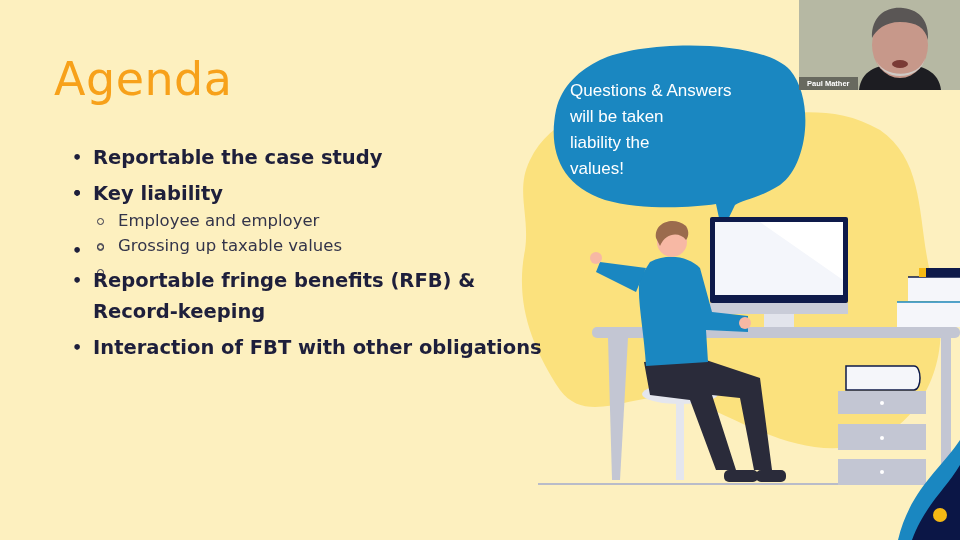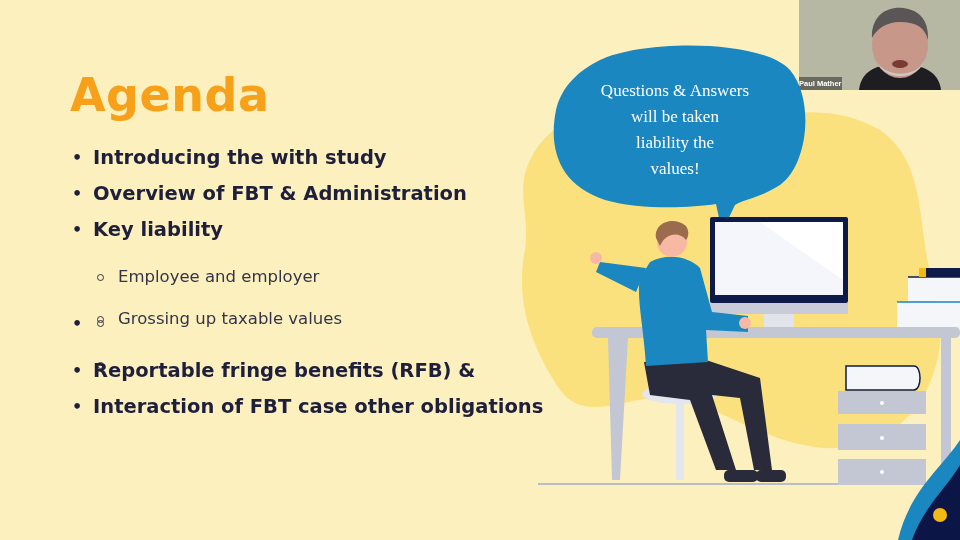--- a/index.html
+++ b/index.html
@@ -1,30 +1,30 @@
 <!DOCTYPE html>
 <html><head>
 <meta charset="utf-8">
 <style>
   html, body { margin:0; padding:0; }
   body { width:960px; height:540px; overflow:hidden; position:relative; background:#fdf0c0; font-family:"DejaVu Sans", sans-serif; }
   .slide { position:absolute; left:0; top:0; width:960px; height:540px; background:#fdf0bf; overflow:hidden; }
-  .title { position:absolute; left:54px; top:52px; font-family:"DejaVu Sans", sans-serif; font-weight:bold; font-size:46px; color:#f7a11a; letter-spacing:0.5px; margin:16px; }
+  .title { position:absolute; left:54px; top:52px; font-family:"DejaVu Sans", sans-serif; font-weight:normal; font-size:46px; color:#f7a11a; letter-spacing:0.5px; margin:0; }
   .agenda { position:absolute; left:72px; top:140px; margin:0; padding:0; list-style:none; color:#1e1f3b; }
   .agenda li { position:relative; }
   .main-item { font-weight:bold; font-size:19.5px; line-height:36px; padding-left:21px; }
   .main-item .bullet { position:absolute; left:0; top:0; font-size:16px; }
   .main-item.wrap { line-height:31px; padding-top:3px; padding-bottom:3px; }
   .sub-list { list-style:none; margin:-4px 0 3px 0; padding:0; }
-  .sub-item { font-weight:normal; font-size:16.5px; line-height:26px; padding-left:25px; color:#33344a; position:relative;margin-top:20px; }
+  .sub-item { font-weight:normal; font-size:16.5px; line-height:26px; padding-left:25px; color:#33344a; position:relative; }
   .sub-item .sbullet { position:absolute; left:4px; top:10px; width:5px; height:5px; border:1.3px solid #33344a; border-radius:50%; }
   .art { position:absolute; left:0; top:0; width:960px; height:540px; }
-  .bubble-text { position:absolute; left:570px; top:78px; width:210px; text-align:center; color:#ffffff; font-size:17px; line-height:26px; font-family:Liberation Serif, serif; }
+  .bubble-text { position:absolute; left:570px; top:78px; width:210px; color:#ffffff; font-size:17px; line-height:26px; font-family:Liberation Sans, sans-serif; }
   .webcam { position:absolute; left:799px; top:0; width:161px; height:90px; background:#b9bba6; overflow:hidden; }
-  .webcam-name { position:absolute; left:0; bottom:0; padding:2px 0; background:rgba(40,40,40,0.55); color:#fff; font-size:7.5px; font-weight:bold; font-family:"Liberation Sans", sans-serif; }
+  .webcam-name { position:absolute; left:0; bottom:0; padding:2px 8px; background:rgba(40,40,40,0.55); color:#fff; font-size:7.5px; font-weight:bold; font-family:"Liberation Sans", sans-serif; }
 </style>
 </head>
 <body>
 
 <div class="slide">
 
   <svg class="art" viewBox="0 0 960 540">
 
     <path d="M530,160 C560,100 640,95 700,110 C770,125 820,95 880,130 C930,165 915,230 935,290 C955,360 920,430 860,445 C800,460 740,420 690,400 C640,385 590,430 560,390 C530,345 515,300 525,250 C530,215 515,190 530,160 Z" fill="#fbe17d"></path>
 
@@ -74,48 +74,48 @@
     <path d="M960,440 C940,470 910,490 898,540 L960,540 Z" fill="#1a87c1"></path>
     <path d="M960,465 C945,490 925,505 912,540 L960,540 Z" fill="#0b1646"></path>
     <circle cx="940" cy="515" r="7" fill="#f5b914"></circle>
   </svg>
 
   <h1 class="title">Agenda</h1>
 
   <ul class="agenda">
     <li class="main-item">
       <span class="bullet">•</span>
-      <span>Introducing the with study</span>
+      <span>Reportable the case study</span>
     </li>
     <li class="main-item">
       <span class="bullet">•</span>
-      <span>Overview of FBT &amp; Administration</span>
     </li>
     <li class="main-item">
       <span class="bullet">•</span>
       <span>Key liability</span>
       <ul class="sub-list">
         <li class="sub-item"><span class="sbullet"></span><span>Employee and employer</span></li>
         <li class="sub-item"><span class="sbullet"></span></li>
       </ul>
     </li>
     <li class="main-item">
       <span class="bullet">•</span>
       <ul class="sub-list">
         <li class="sub-item"><span class="sbullet"></span><span>Grossing up taxable values</span></li>
         <li class="sub-item"><span class="sbullet"></span></li>
       </ul>
     </li>
     <li class="main-item wrap">
       <span class="bullet" style="top:3px">•</span>
       <span>Reportable fringe benefits (RFB) &amp;</span><br>
+      <span>Record-keeping</span>
     </li>
     <li class="main-item">
       <span class="bullet">•</span>
-      <span>Interaction of FBT case other obligations</span>
+      <span>Interaction of FBT with other obligations</span>
     </li>
   </ul>
 
   <div class="bubble-text">
     <div>Questions &amp; Answers</div>
     <div>will be taken</div>
     <div>liability the</div>
     <div>values!</div>
   </div>
 </div>

